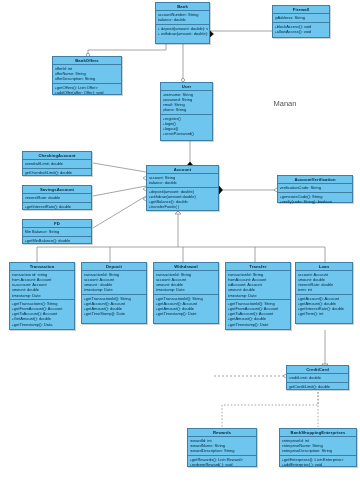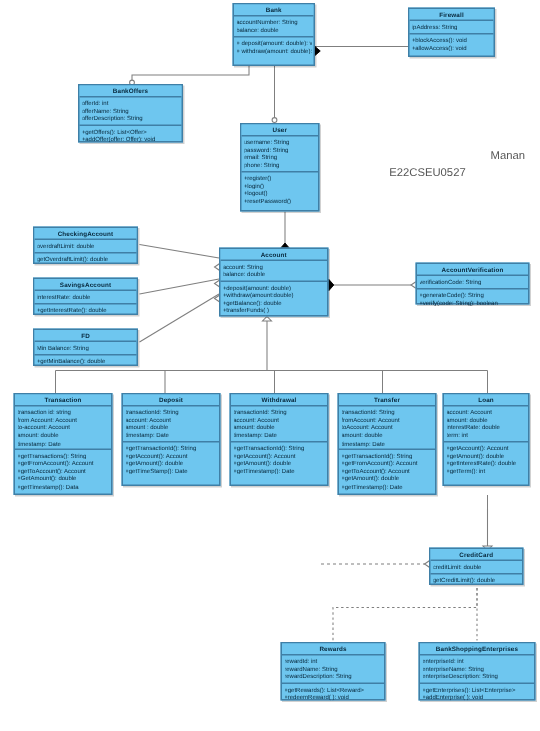--- a/index.html
+++ b/index.html
@@ -60,21 +60,21 @@
     overflow: hidden;
   }
   .note {
     position: absolute;
     text-align: center;
     color: #555555;
     font-size: 7.5px;
     line-height: 11px;
     z-index: 6;
   }
-  .note .l1 { display:block;text-align:right; }
+  .note .l1 { display:block; }
   .note .l2 { display:block; }
 </style>
 </head>
 <body>
 
 <div id="canvas">
 
   <svg class="edges" viewBox="0 0 360 487">
     <g stroke="#7f7f7f" stroke-width="0.7" fill="none">
 
@@ -349,16 +349,15 @@
       <div class="row">enterpriseDescription: String</div>
     </div>
     <div class="sect">
       <div class="row">+getEnterprises(): List&lt;Enterprise&gt;</div>
       <div class="row">+addEnterprise( ): void</div>
     </div>
   </div>
 
   <div class="note" style="left:220px; top:98px; width:130px;">
     <span class="l1">Manan</span>
-    <span class="l2">E22CSEU0527</span>
   </div>
 
 </div>
 
 </body></html>

